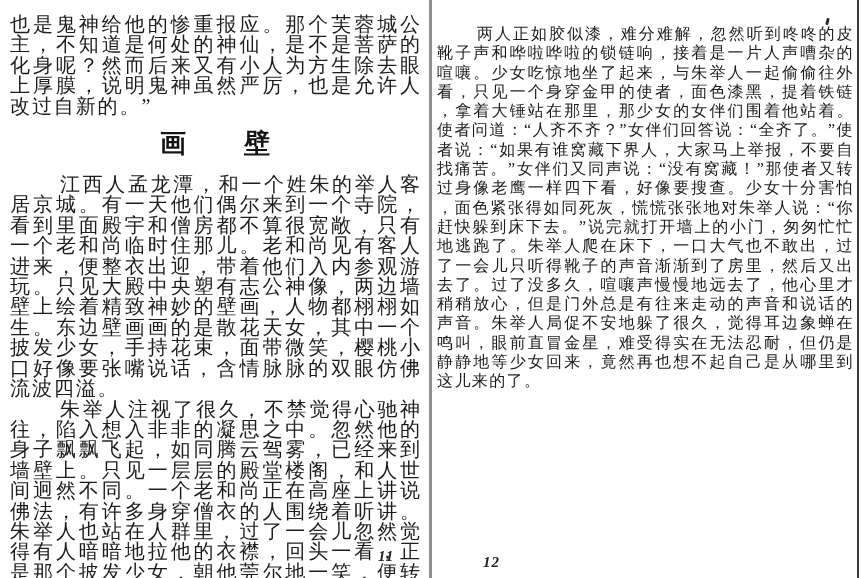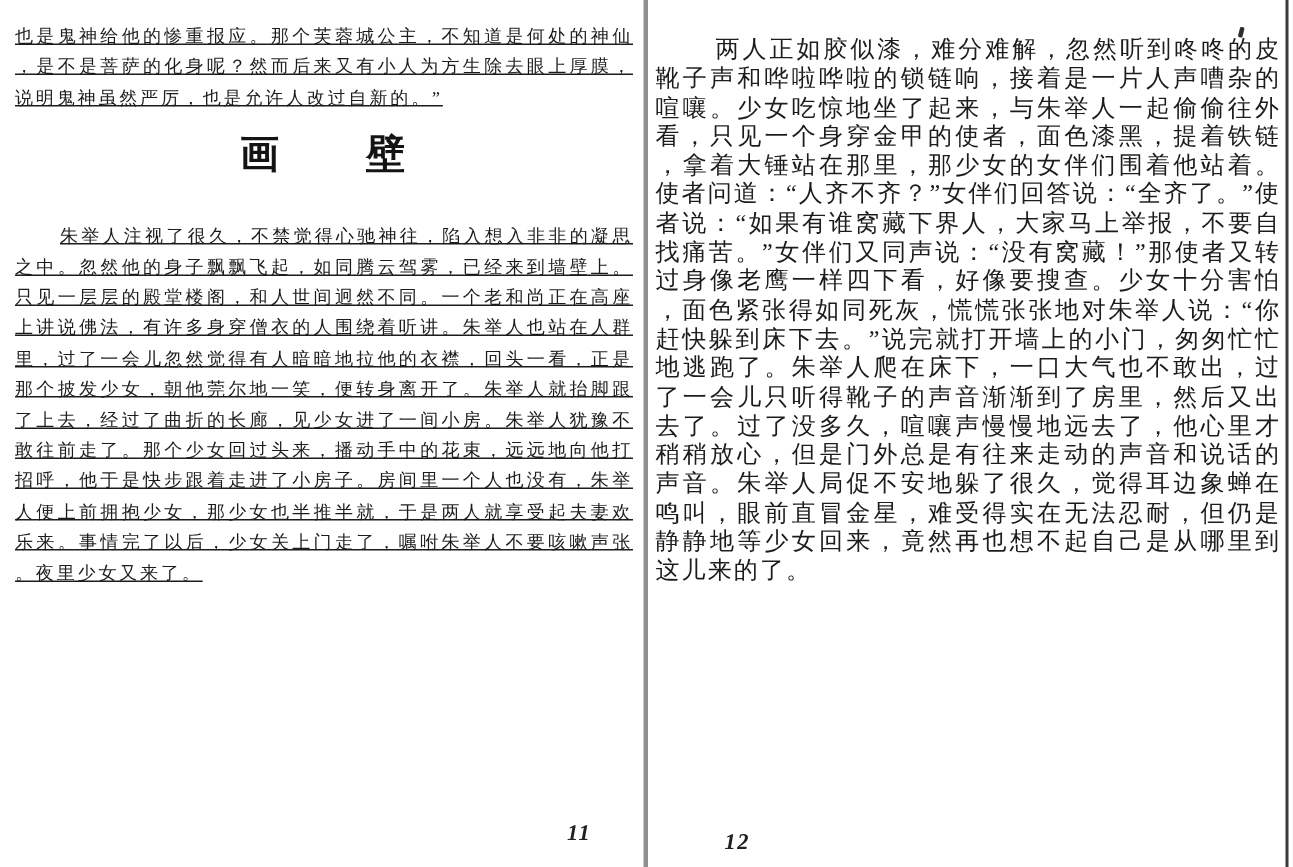--- a/index.html
+++ b/index.html
@@ -16,31 +16,31 @@
   .page { position: absolute; }
   .page-left  { left: 10px;  top: 14px; width: 412px; height: 556px; }
   .page-right { left: 437px; top: 24px; width: 417px; height: 548px; }
 
   .para {
     text-align: justify;
     text-indent: 2.5em;
     word-break: break-all;
     line-break: anywhere;
   }
-  .page-left  .para { font-size: 12px; line-height: 20.4px; letter-spacing: 1.9px; text-decoration: underline; }
+  .page-left  .para { font-size: 20px; line-height: 20.4px; letter-spacing: 1.9px; }
   .page-right .para { font-size: 16px; line-height: 19.3px; letter-spacing: 1.4px; }
   .para.no-indent { text-indent: 0; }
 
   .chapter-title {
     text-align: center;
     font-size: 26px;
     font-weight: bold;
     line-height: 30px;
     margin-top: 13px;
-    margin-bottom: 29px;
+    margin-bottom: 15px;
     letter-spacing: 2px;
     color: #141414;
   }
 
   .page-number {
     position: absolute;
     font-style: italic;
     font-size: 15px;
     font-weight: bold;
     color: #222222;
@@ -71,20 +71,21 @@
   }
 </style>
 </head>
 <body>
 
 <div class="spread">
 
   <div class="page page-left">
     <p class="para no-indent">也是鬼神给他的惨重报应。那个芙蓉城公主，不知道是何处的神仙，是不是菩萨的化身呢？然而后来又有小人为方生除去眼上厚膜，说明鬼神虽然严厉，也是允许人改过自新的。”</p>
     <h1 class="chapter-title">画　　壁</h1>
+    <p class="para">江西人孟龙潭，和一个姓朱的举人客居京城。有一天他们偶尔来到一个寺院，看到里面殿宇和僧房都不算很宽敞，只有一个老和尚临时住那儿。老和尚见有客人进来，便整衣出迎，带着他们入内参观游玩。只见大殿中央塑有志公神像，两边墙壁上绘着精致神妙的壁画，人物都栩栩如生。东边壁画画的是散花天女，其中一个披发少女，手持花束，面带微笑，樱桃小口好像要张嘴说话，含情脉脉的双眼仿佛流波四溢。</p>
     <p class="para">朱举人注视了很久，不禁觉得心驰神往，陷入想入非非的凝思之中。忽然他的身子飘飘飞起，如同腾云驾雾，已经来到墙壁上。只见一层层的殿堂楼阁，和人世间迥然不同。一个老和尚正在高座上讲说佛法，有许多身穿僧衣的人围绕着听讲。朱举人也站在人群里，过了一会儿忽然觉得有人暗暗地拉他的衣襟，回头一看，正是那个披发少女，朝他莞尔地一笑，便转身离开了。朱举人就抬脚跟了上去，经过了曲折的长廊，见少女进了一间小房。朱举人犹豫不敢往前走了。那个少女回过头来，播动手中的花束，远远地向他打招呼，他于是快步跟着走进了小房子。房间里一个人也没有，朱举人便上前拥抱少女，那少女也半推半就，于是两人就享受起夫妻欢乐来。事情完了以后，少女关上门走了，嘱咐朱举人不要咳嗽声张。夜里少女又来了。</p>
     <div class="page-number num-left">11</div>
   </div>
 
   <div class="gutter-divider"></div>
 
   <div class="page page-right">
     <p class="para">两人正如胶似漆，难分难解，忽然听到咚咚的皮靴子声和哗啦哗啦的锁链响，接着是一片人声嘈杂的喧嚷。少女吃惊地坐了起来，与朱举人一起偷偷往外看，只见一个身穿金甲的使者，面色漆黑，提着铁链，拿着大锤站在那里，那少女的女伴们围着他站着。使者问道：“人齐不齐？”女伴们回答说：“全齐了。”使者说：“如果有谁窝藏下界人，大家马上举报，不要自找痛苦。”女伴们又同声说：“没有窝藏！”那使者又转过身像老鹰一样四下看，好像要搜查。少女十分害怕，面色紧张得如同死灰，慌慌张张地对朱举人说：“你赶快躲到床下去。”说完就打开墙上的小门，匆匆忙忙地逃跑了。朱举人爬在床下，一口大气也不敢出，过了一会儿只听得靴子的声音渐渐到了房里，然后又出去了。过了没多久，喧嚷声慢慢地远去了，他心里才稍稍放心，但是门外总是有往来走动的声音和说话的声音。朱举人局促不安地躲了很久，觉得耳边象蝉在鸣叫，眼前直冒金星，难受得实在无法忍耐，但仍是静静地等少女回来，竟然再也想不起自己是从哪里到这儿来的了。</p>
 
     <div class="page-number num-right">12</div>

